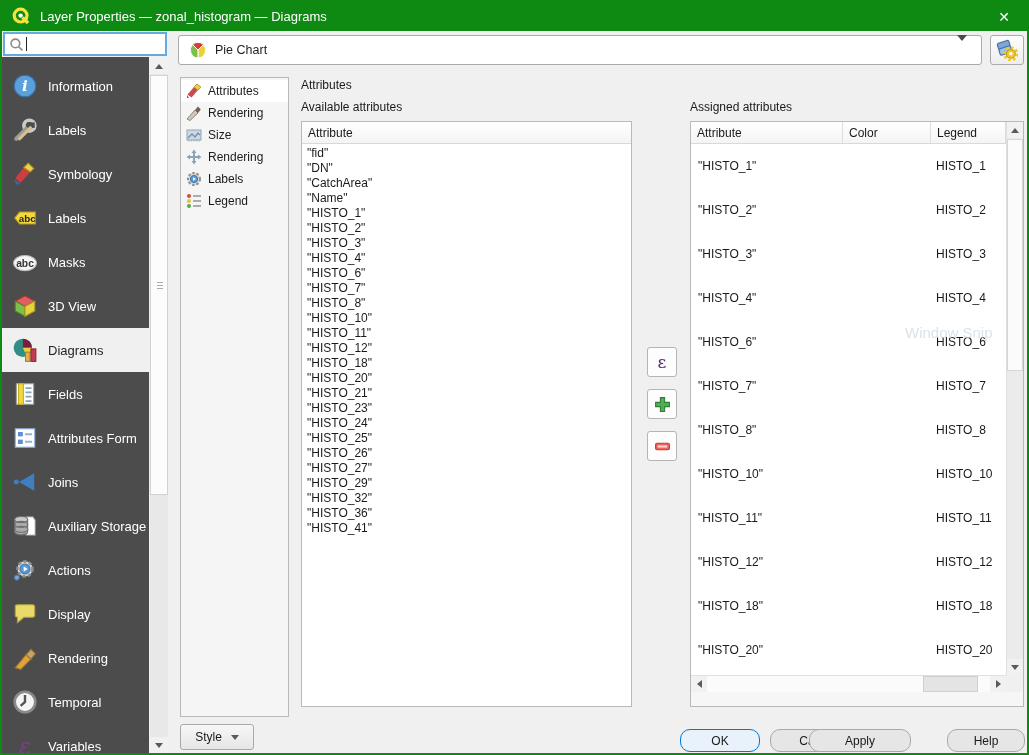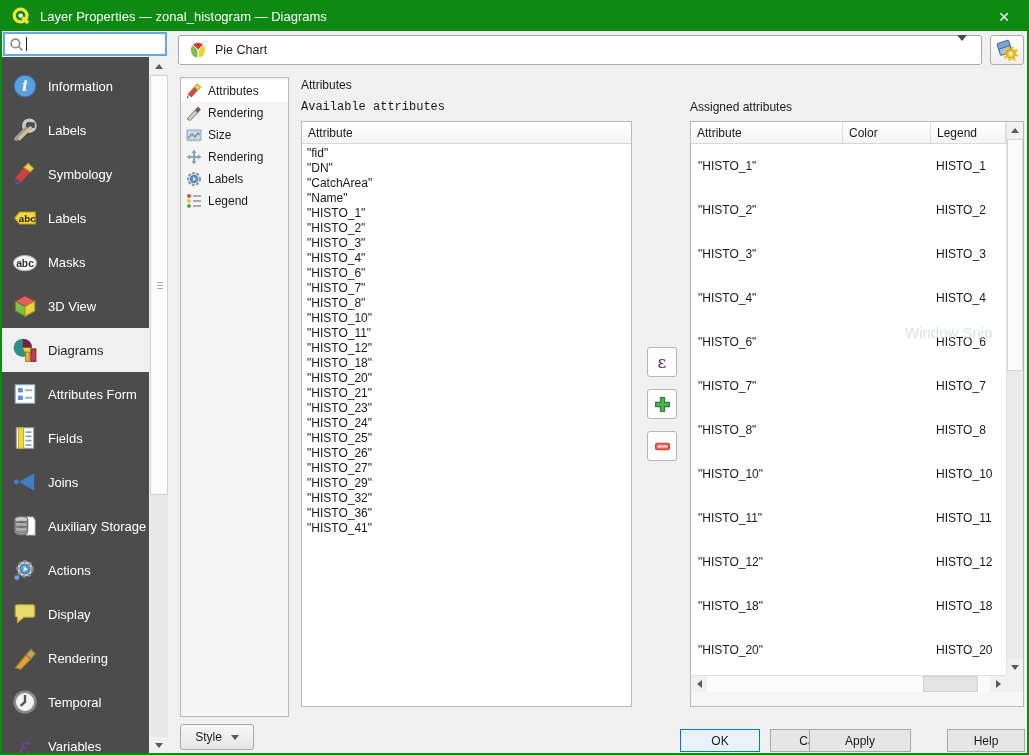--- a/index.html
+++ b/index.html
@@ -99,21 +99,21 @@
   .a-hscroll .hthumb { position:absolute; left:232px; top:0; width:55px; height:16px; background:#e4e4e4; border:1px solid #d0d0d0; }
   .a-corner { position:absolute; right:0; bottom:14px; width:17px; height:17px; background:#f0f0f0; }
   .a-bottompad { position:absolute; left:0; right:0; bottom:0; height:14px; background:#f6f6f6; }
 
   .watermark { position:absolute; left:903px; top:322px; font-size:15px; color:rgba(205,216,228,0.75); pointer-events:none; }
 
   
   .style-btn { position:absolute; left:178px; top:722px; width:74px; height:26px; background:linear-gradient(#f7f7f7,#e6e6e6);
                border:1px solid #a9a9a9; border-radius:3px; display:flex; align-items:center; justify-content:center; gap:9px;
                font-size:12px; color:#1a1a1a; }
-  .foot-btn { position:absolute; top:727px; height:23px; background:#e6e6e6; border:1px solid #a9a9a9; border-radius:0;
+  .foot-btn { position:absolute; top:727px; height:23px; background:#e6e6e6; border:1px solid #a9a9a9; border-radius:10px;
               font-size:12px; color:#1a1a1a; display:flex; align-items:center; justify-content:center; }
   .foot-btn.default { background:#e9f2fb; border:1px solid #0078d7; }
 </style>
 </head>
 <body>
 
 <div class="window">
 
   <div class="titlebar">
     <svg class="logo" viewBox="0 0 19 19">
@@ -201,37 +201,37 @@
             <path d="M10 10 L18.5 10 A8.5 8.5 0 0 1 13.5 17.6 Z" fill="#e8d23c"></path>
             <rect x="12.5" y="14" width="4" height="8.5" fill="#e8b23c" stroke="#a87f2a"></rect>
             <rect x="17.5" y="11" width="4.5" height="11.5" fill="#c23b4f" stroke="#8d2437"></rect>
           </svg>
       </span>
         <span>Diagrams</span>
     </div>
     <div class="side-item">
       <span class="ic">
         <svg width="26" height="26" viewBox="0 0 24 24">
+            <rect x="4" y="2.5" width="16" height="19" fill="#fff" stroke="#999"></rect>
+            <rect x="6" y="2.5" width="4.5" height="19" fill="#f3d93b" stroke="#c4ad22"></rect>
+            <path d="M12.5 6.5 H18 M12.5 10.5 H18 M12.5 14.5 H18 M12.5 18.5 H18" stroke="#8aa2b8" stroke-width="1.6"></path>
+          </svg>
+      </span>
+        <span>Fields</span>
+    </div>
+    <div class="side-item">
+      <span class="ic">
+        <svg width="26" height="26" viewBox="0 0 24 24">
             <rect x="3" y="3.5" width="18" height="17" fill="#fff" stroke="#8ab0d8"></rect>
             <rect x="5.5" y="6.5" width="4.5" height="4" fill="#5b8fd0"></rect>
             <rect x="5.5" y="13.5" width="4.5" height="4" fill="#5b8fd0"></rect>
             <path d="M12 8.5 H18.5 M12 15.5 H18.5" stroke="#9ab2c6" stroke-width="1.7"></path>
           </svg>
       </span>
         <span>Attributes Form</span>
-    </div>
-    <div class="side-item">
-      <span class="ic">
-        <svg width="26" height="26" viewBox="0 0 24 24">
-            <rect x="4" y="2.5" width="16" height="19" fill="#fff" stroke="#999"></rect>
-            <rect x="6" y="2.5" width="4.5" height="19" fill="#f3d93b" stroke="#c4ad22"></rect>
-            <path d="M12.5 6.5 H18 M12.5 10.5 H18 M12.5 14.5 H18 M12.5 18.5 H18" stroke="#8aa2b8" stroke-width="1.6"></path>
-          </svg>
-      </span>
-        <span>Fields</span>
     </div>
     <div class="side-item">
       <span class="ic">
         <svg width="26" height="26" viewBox="0 0 24 24">
             <path d="M20.5 4 V20 L6.5 12 Z" fill="#3f7fc1"></path>
             <circle cx="4" cy="12" r="2.3" fill="#3f7fc1"></circle>
           </svg>
       </span>
         <span>Joins</span>
     </div>
@@ -376,21 +376,21 @@
           <circle cx="3" cy="8" r="2" fill="#e8c23c"></circle>
           <rect x="7" y="7.2" width="8" height="1.6" fill="#999"></rect>
           <circle cx="3" cy="13" r="2" fill="#58a848"></circle>
           <rect x="7" y="12.2" width="8" height="1.6" fill="#999"></rect>
         </svg>
       <span>Legend</span>
     </div>
   </div>
 
   <div class="sec-label" style="left:299px; top:76px;">Attributes</div>
-  <div class="sec-label" style="left:299px; top:98px;font-family:Liberation Mono, monospace;">Available attributes</div>
+  <div class="sec-label" style="left:299px; top:98px;">Available attributes</div>
   <div class="sec-label" style="left:688px; top:98px;">Assigned attributes</div>
 
   <div class="avail-box">
     <div class="list-header">Attribute</div>
     <div class="avail-items">
       <div>"fid"</div>
       <div>"DN"</div>
       <div>"CatchArea"</div>
       <div>"Name"</div>
       <div>"HISTO_1"</div>

